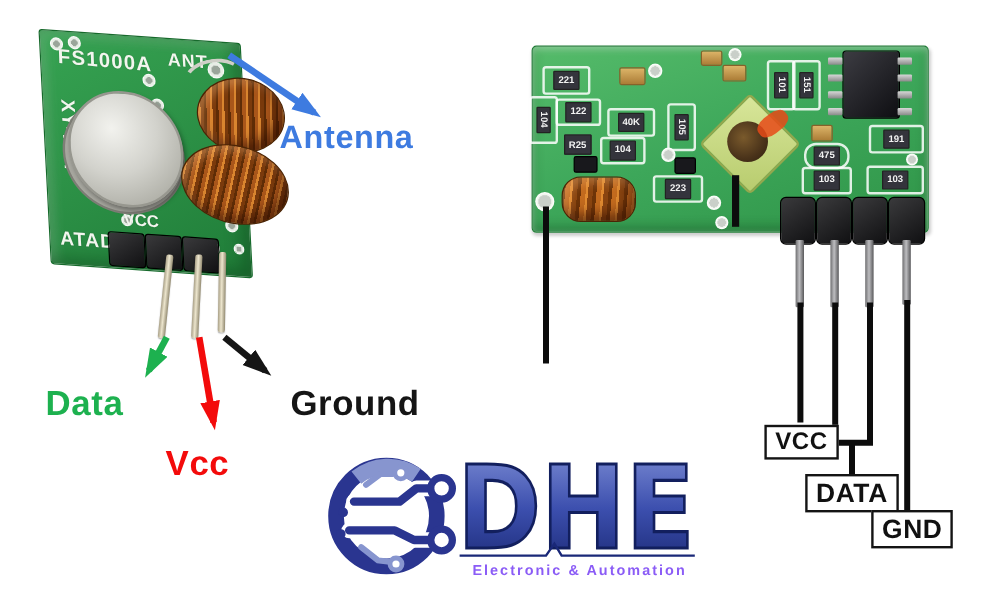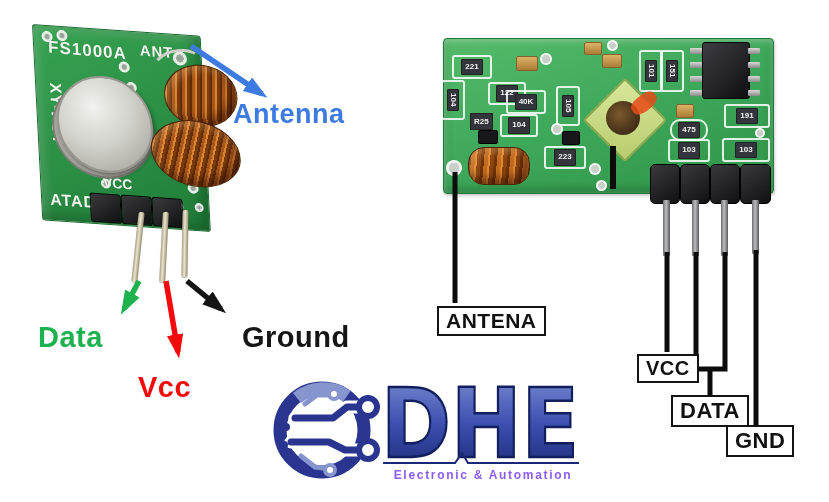--- a/index.html
+++ b/index.html
@@ -100,21 +100,21 @@
   <div class="pin" style="left:182px;top:210px;height:67px;transform:rotate(1deg);"></div>
 
   <div id="rx-board"></div>
 
   <div class="sout" style="left:452px;top:55px;width:36px;height:20px;">
       <span class="chip">221</span>
     </div>
   <div class="sout vert" style="left:441px;top:80px;width:20px;height:36px;">
       <span class="chip">104</span>
     </div>
-  <div class="sout" style="left:488px;top:82px;width:34px;height:19px;">
+  <div class="sout" style="left:463px;top:82px;width:34px;height:19px;">
       <span class="chip">122</span>
     </div>
   <div class="sout" style="left:506px;top:90px;width:36px;height:20px;">
       <span class="chip">40K</span>
     </div>
   <div class="sout" style="left:500px;top:114px;width:34px;height:19px;">
       <span class="chip">104</span>
     </div>
   <div class="sout" style="left:544px;top:146px;width:38px;height:19px;">
       <span class="chip">223</span>
@@ -209,21 +209,20 @@
     <path d="M696,252 L696,369 L725,369 L725,252" fill="none" stroke="#0c0c0c" stroke-width="5"></path>
     <path d="M710,369 L710,395" stroke="#0c0c0c" stroke-width="5"></path>
     <path d="M756,250 L756,426" stroke="#0c0c0c" stroke-width="5"></path>
   </svg>
 
   <div class="call" style="left:233px;top:99px;font-size:27px;color:#3e7be0;">Antenna</div>
   <div class="call" style="left:38px;top:321px;font-size:29px;color:#1db14f;">Data</div>
   <div class="call" style="left:138px;top:371px;font-size:29px;color:#f30b0b;">Vcc</div>
   <div class="call" style="left:196px;top:321px;font-size:29px;color:#151515;margin-left:46px;">Ground</div>
 
-  <div class="pinbox" style="left:437px;top:306px;font-size:21px;">ANTENA</div>
   <div class="pinbox" style="left:637px;top:354px;font-size:20px;">VCC</div>
   <div class="pinbox" style="left:671px;top:395px;font-size:22px;">DATA</div>
   <div class="pinbox" style="left:726px;top:425px;font-size:22px;">GND</div>
 
   <div id="logo">
     <svg width="335" height="142" viewBox="0 0 335 142">
       <defs>
         <linearGradient id="dheGrad" x1="0" y1="0" x2="0" y2="1">
           <stop offset="0" stop-color="#8292d8"></stop>
           <stop offset="0.5" stop-color="#3c4fae"></stop>

